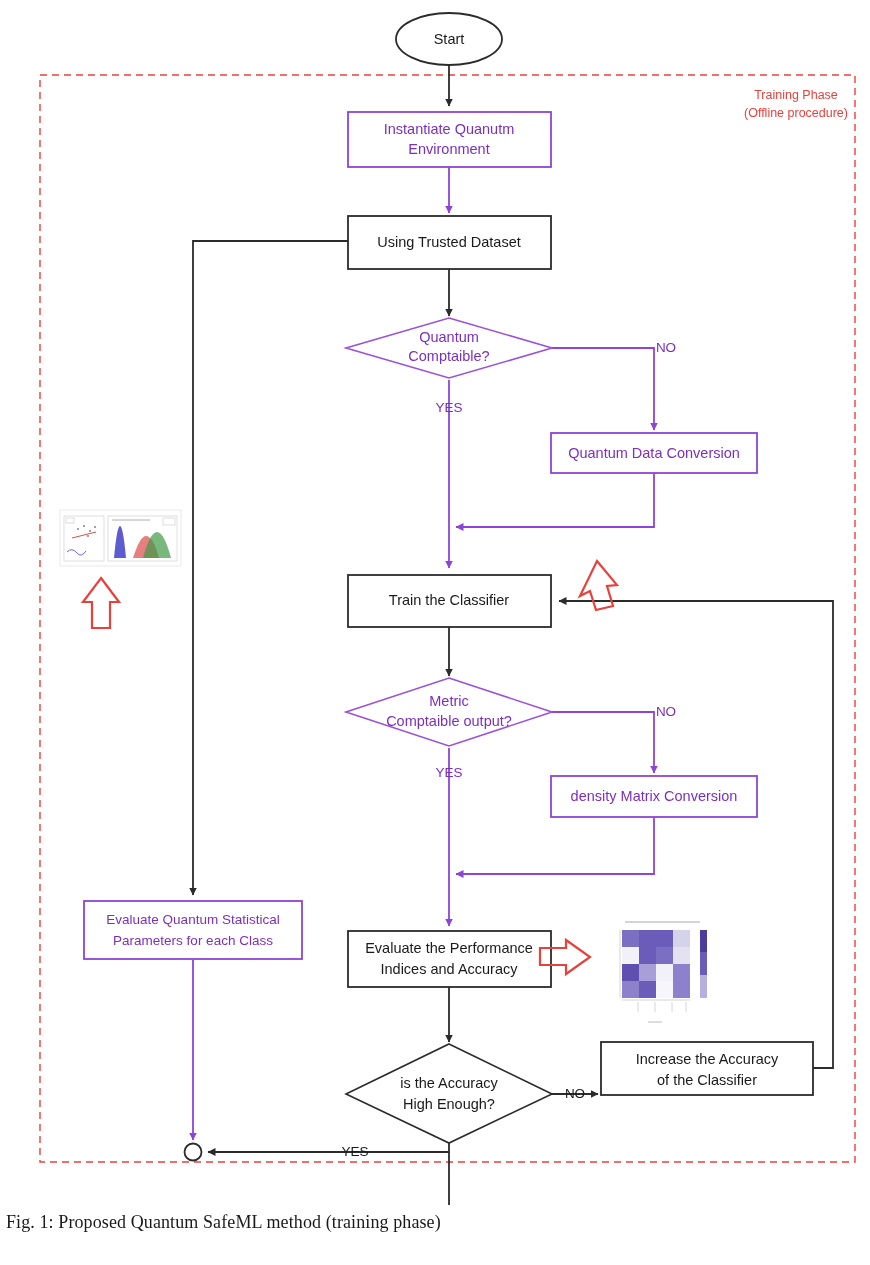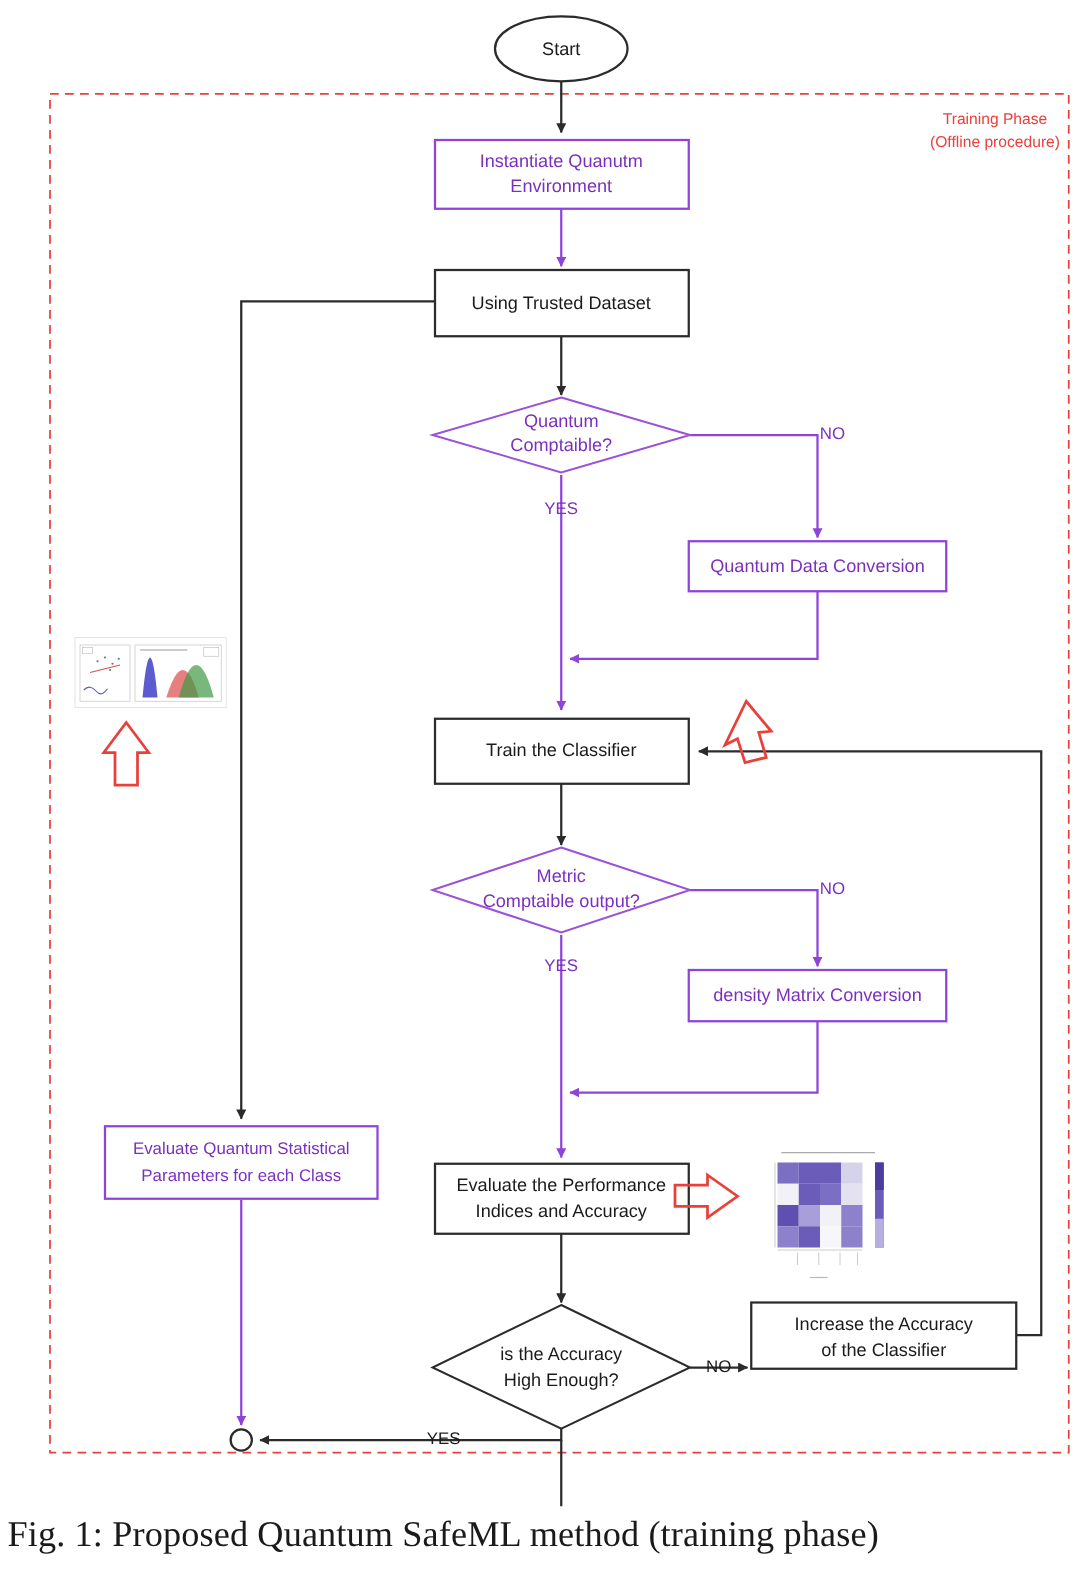--- a/index.html
+++ b/index.html
@@ -46,21 +46,21 @@
     fill: #e8413c;
     text-anchor: middle;
     dominant-baseline: middle;
   }
   .caption {
     position: absolute;
     left: 6px;
     top: 1212px;
     width: 860px;
     font-family: "Liberation Serif", serif;
-    font-size: 29px;
+    font-size: 18px;
     color: #1a1a1a;
     letter-spacing: 0.1px;
   }
   .box-black {
     fill: #ffffff;
     stroke: #2b2b2b;
     stroke-width: 1.8;
   }
   .box-purple {
     fill: #ffffff;

